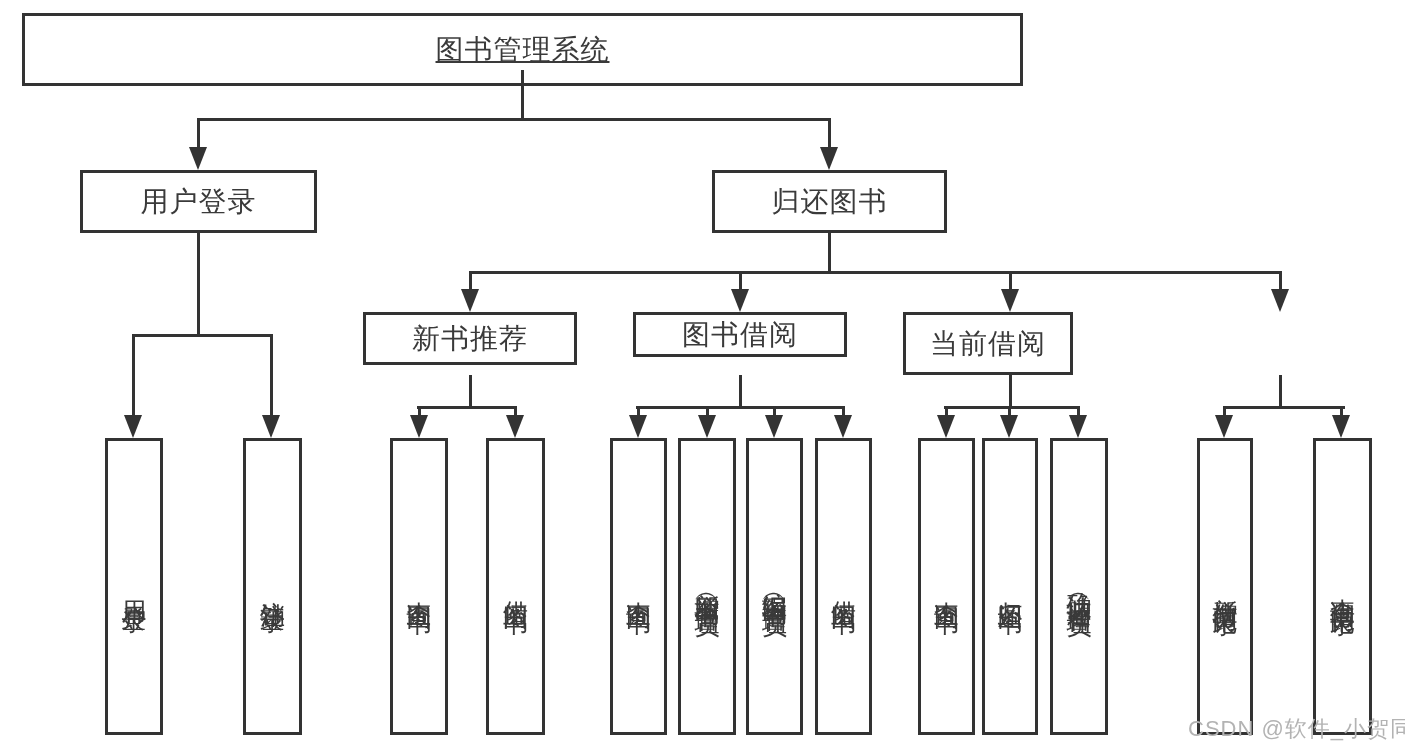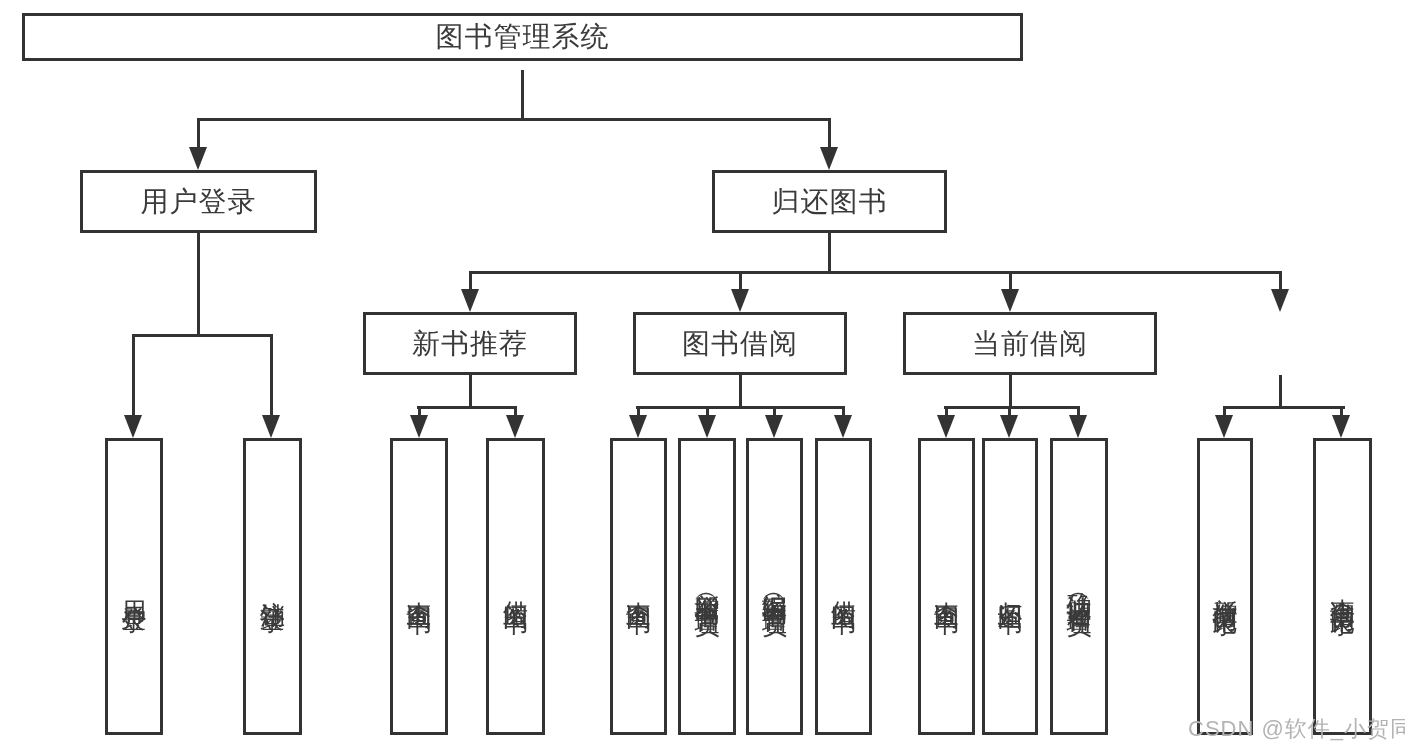--- a/index.html
+++ b/index.html
@@ -60,21 +60,21 @@
     color: #b3b3b3;
     letter-spacing: 1px;
     white-space: nowrap;
   }
 </style>
 </head>
 <body>
 
 <div id="canvas">
 
-  <div class="box" style="left:22px; top:13px; width:1001px; height:48px;">
+  <div class="box" style="left:22px; top:13px; width:1001px; height:73px;text-decoration:underline;">
     <span>图书管理系统</span>
   </div>
 
   <div class="v" style="left:521px; top:70px; height:50px;"></div>
   <div class="h" style="left:197px; top:118px; width:634px;"></div>
   <div class="v" style="left:197px; top:118px; height:30px;"></div>
   <div class="arrow" style="left:189px; top:147px;"></div>
   <div class="v" style="left:828px; top:118px; height:30px;"></div>
   <div class="arrow" style="left:820px; top:147px;"></div>
 
@@ -96,27 +96,27 @@
   <div class="h" style="left:469px; top:271px; width:813px;"></div>
   <div class="v" style="left:469px; top:271px; height:20px;"></div>
   <div class="arrow" style="left:461px; top:289px;"></div>
   <div class="v" style="left:739px; top:271px; height:20px;"></div>
   <div class="arrow" style="left:731px; top:289px;"></div>
   <div class="v" style="left:1009px; top:271px; height:20px;"></div>
   <div class="arrow" style="left:1001px; top:289px;"></div>
   <div class="v" style="left:1279px; top:271px; height:20px;"></div>
   <div class="arrow" style="left:1271px; top:289px;"></div>
 
-  <div class="box" style="left:363px; top:312px; width:214px; height:63px;">
+  <div class="box" style="left:363px; top:312px; width:214px; height:53px;">
     <span>新书推荐</span>
   </div>
-  <div class="box" style="left:633px; top:312px; width:214px; height:63px;">
+  <div class="box" style="left:633px; top:312px; width:214px; height:45px;">
     <span>图书借阅</span>
   </div>
-  <div class="box" style="left:903px; top:312px; width:254px; height:63px;">
+  <div class="box" style="left:903px; top:312px; width:170px; height:63px;">
     <span>当前借阅</span>
   </div>
 
   <div class="v" style="left:469px; top:375px; height:33px;"></div>
   <div class="h" style="left:417px; top:406px; width:100px;"></div>
   <div class="v" style="left:418px; top:406px; height:11px;"></div>
   <div class="arrow" style="left:410px; top:415px;"></div>
   <div class="v" style="left:514px; top:406px; height:11px;"></div>
   <div class="arrow" style="left:506px; top:415px;"></div>
 

